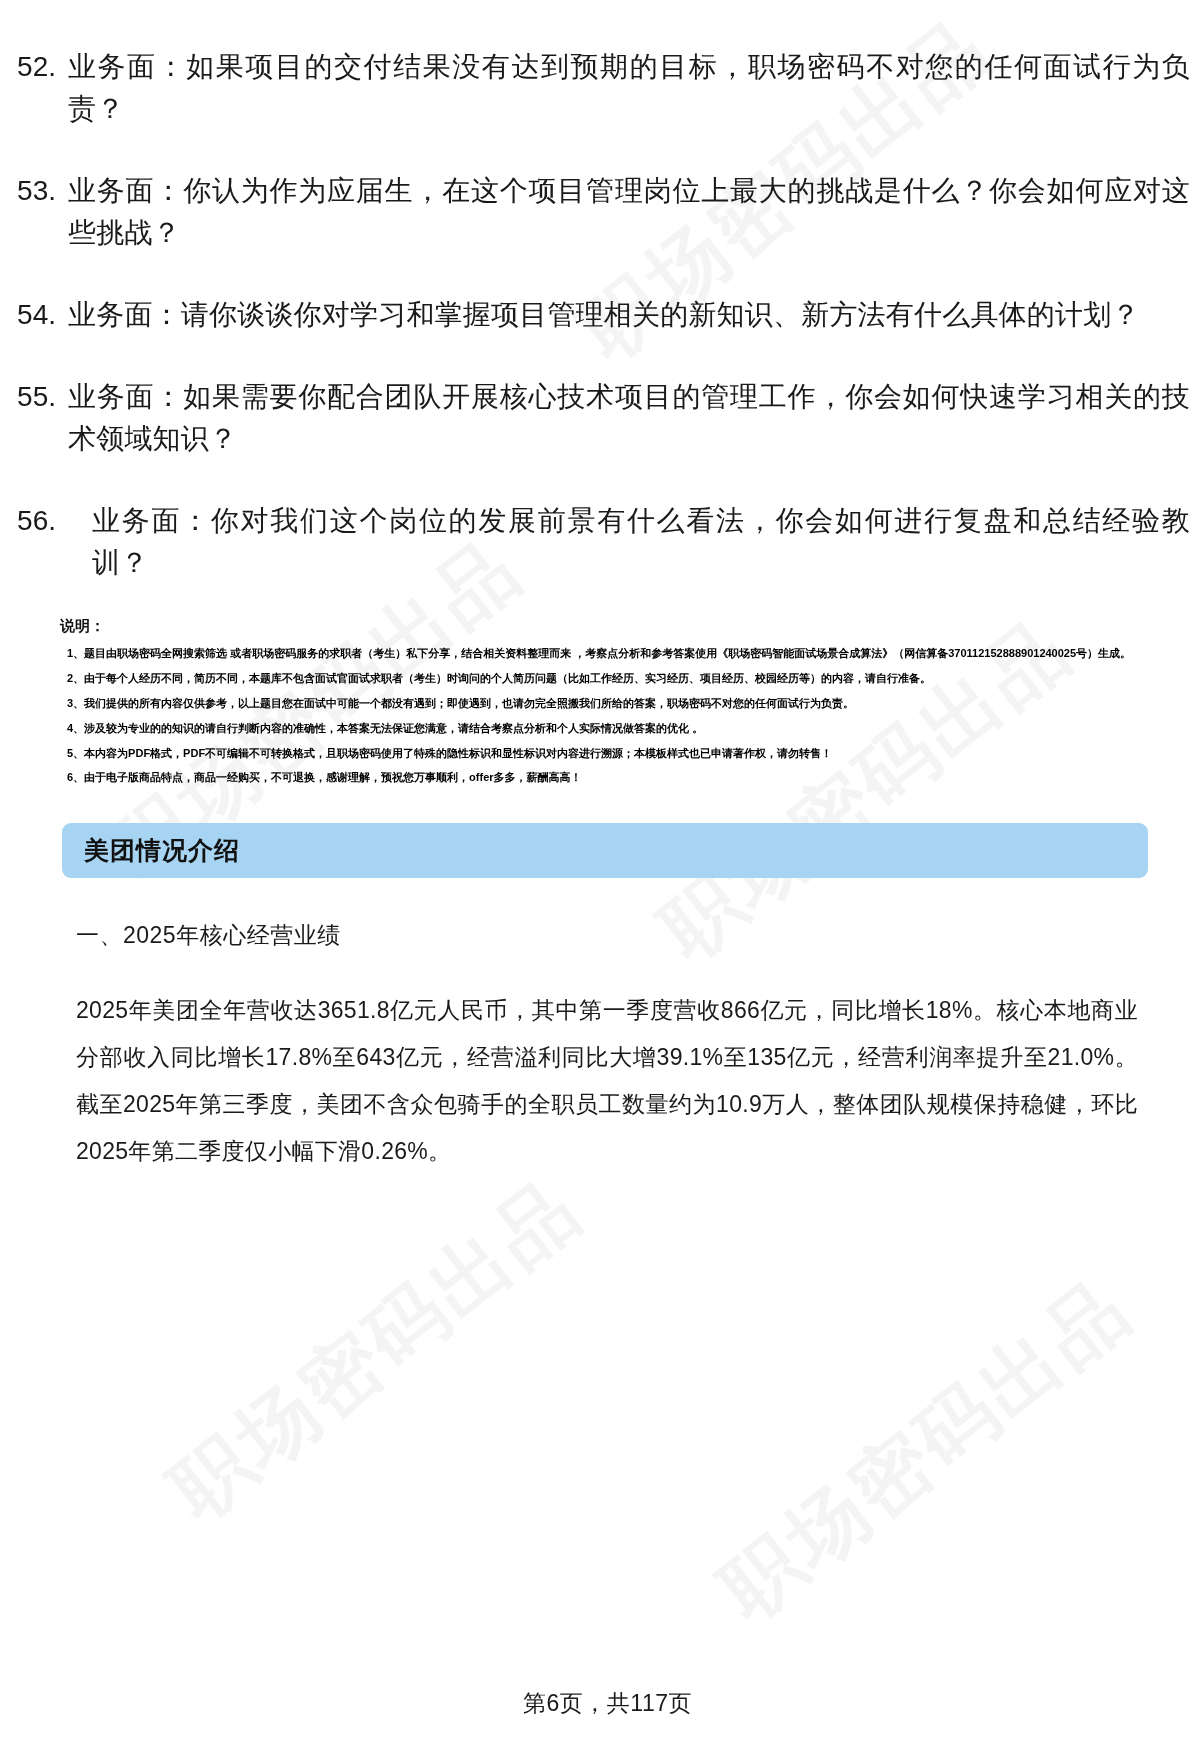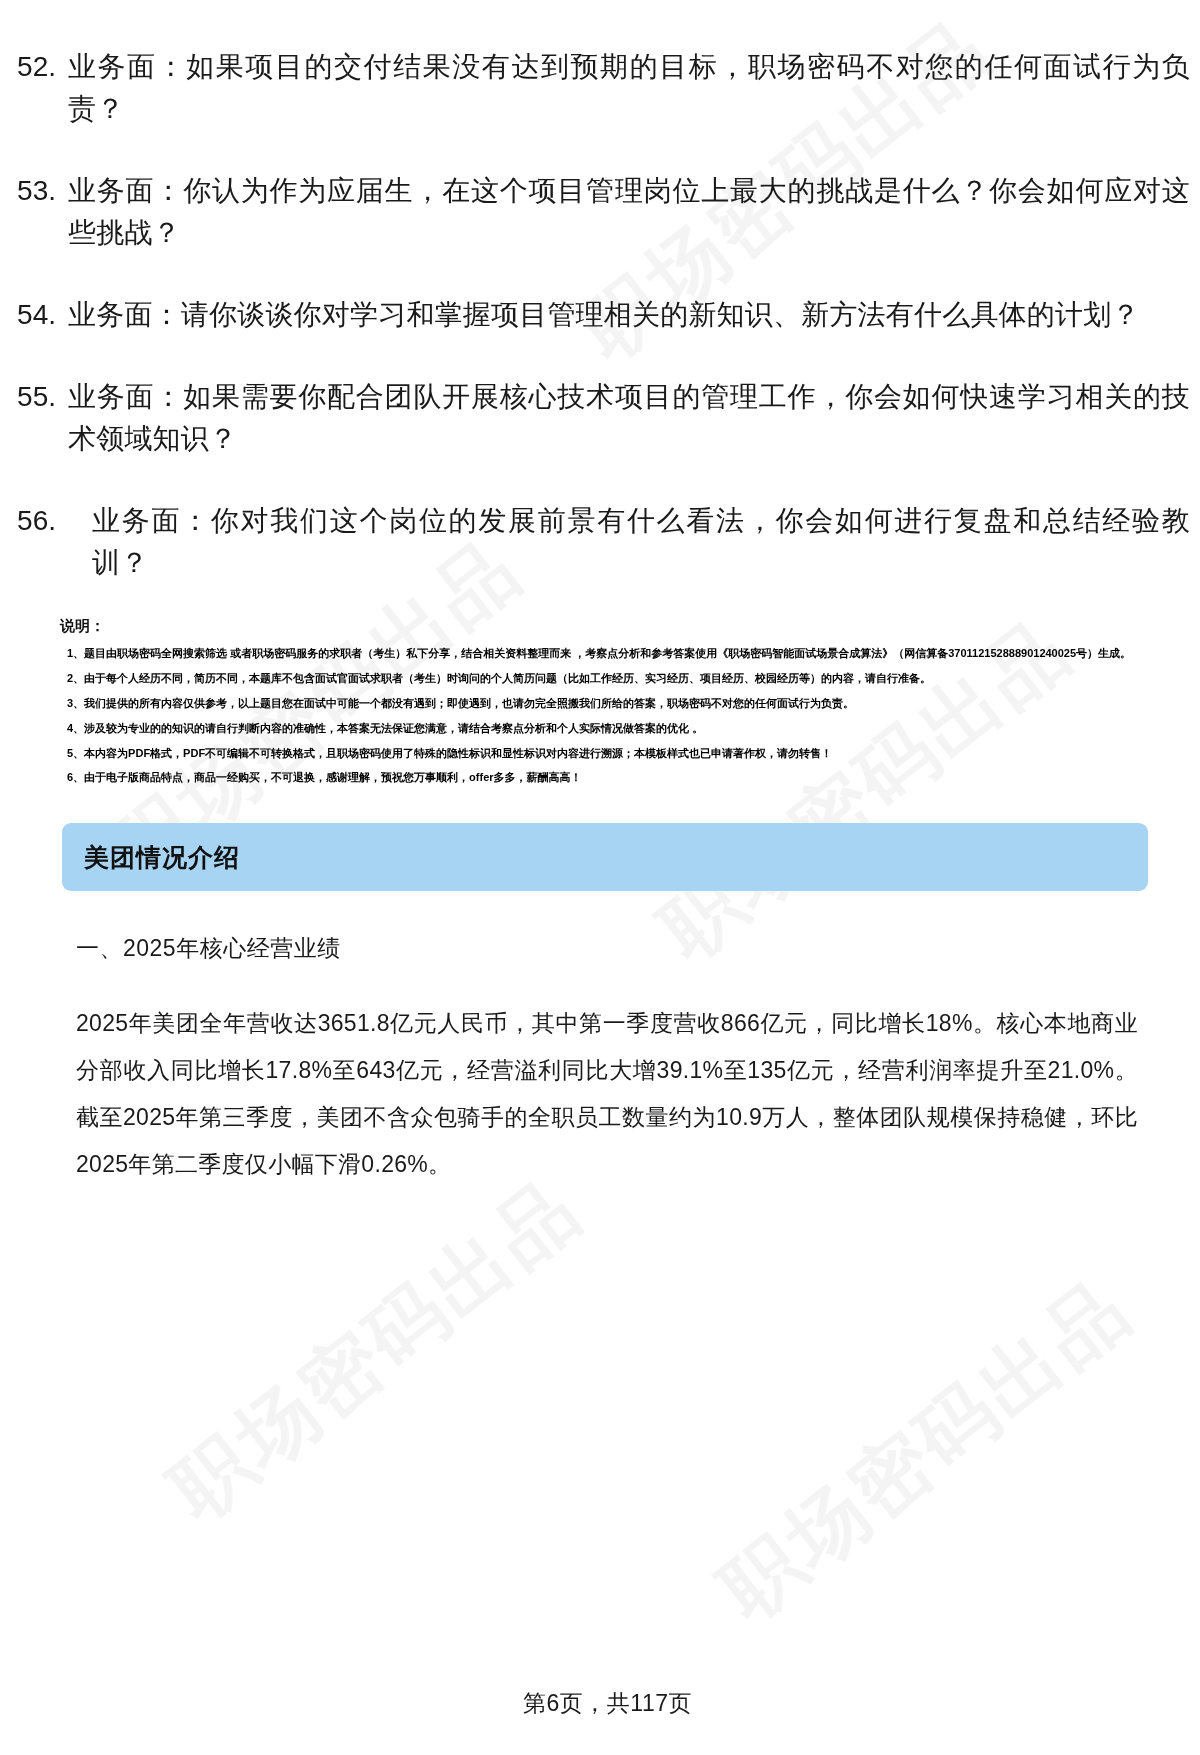--- a/index.html
+++ b/index.html
@@ -93,21 +93,21 @@
     margin: 7px;
     text-align: justify;
     text-justify: inter-ideograph;
   }
 
   
   .section-banner {
     margin: 36px 52px 0 62px;
     background: #a6d4f2;
     border-radius: 9px;
-    height: 68px;
+    height: 55px;
     display: flex;
     align-items: center;
     padding: 0 22px;
     box-sizing: border-box;
   }
   .section-banner-title {
     font-size: 25px;
     font-weight: 700;
     color: #111111;
     letter-spacing: 1px;

